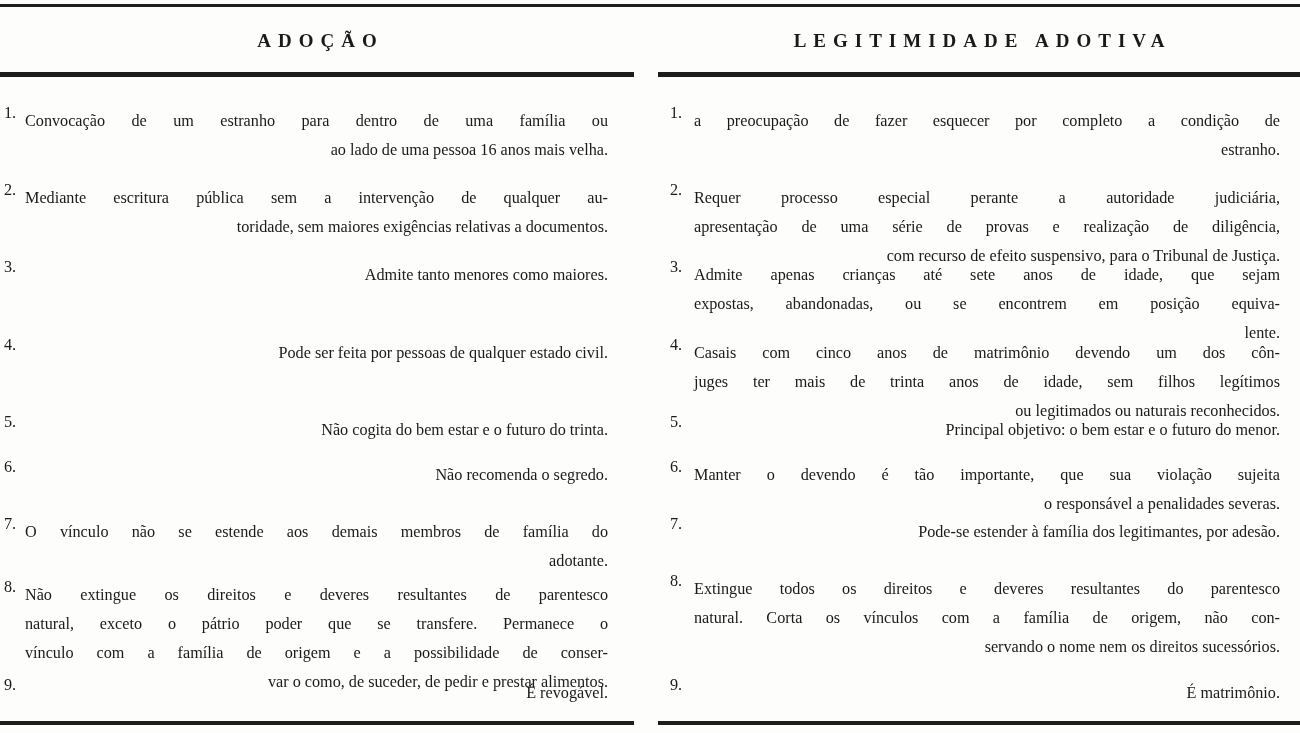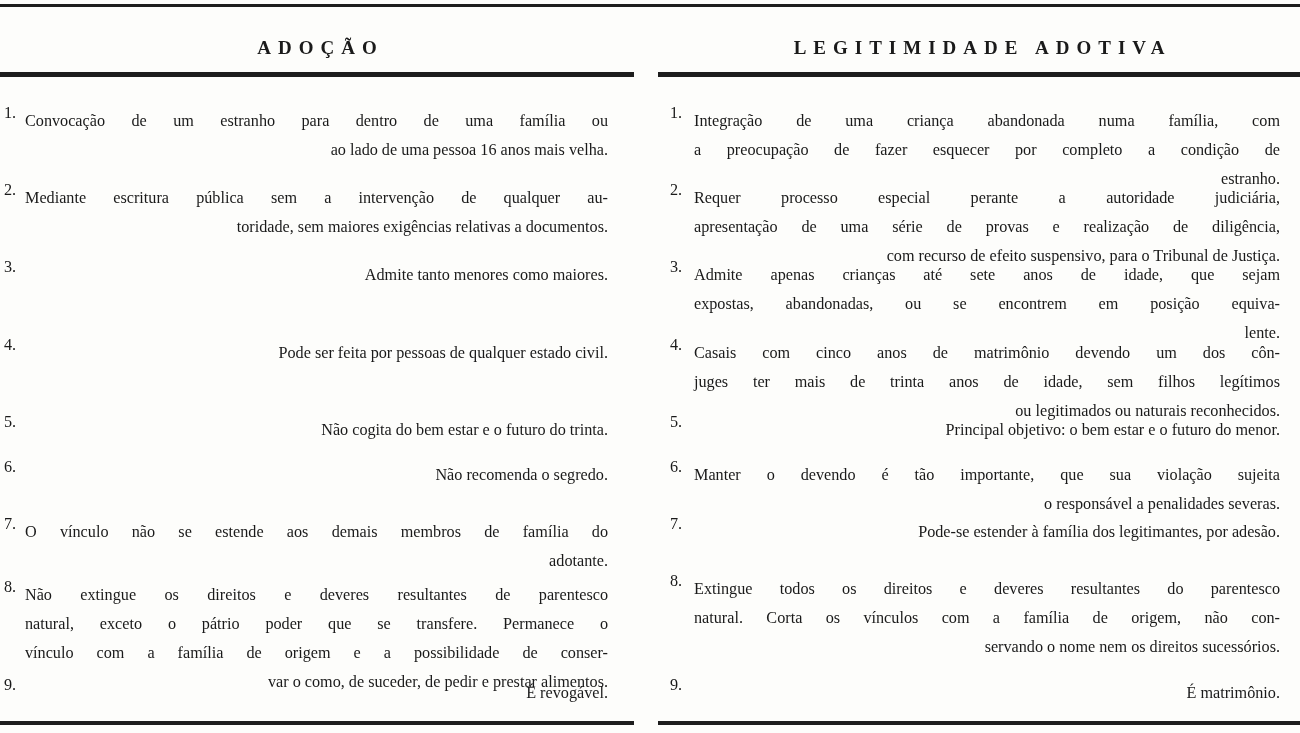--- a/index.html
+++ b/index.html
@@ -43,21 +43,21 @@
     height: 4px;
   }
   .rule-bottom-right {
     left: 658px; right: 0; top: 721px;
     height: 4px;
   }
 
   
   .col-header {
     position: absolute;
-    top: 37px;
+    top: 30px;
     font-size: 19px;
     font-weight: bold;
     letter-spacing: 7px;
     text-indent: 7px;
     text-align: center;
     white-space: nowrap;
   }
   .col-header.left  { left: 0;   width: 634px; }
   .col-header.right { left: 658px; width: 642px; }
 
@@ -176,21 +176,20 @@
         <span class="num">9.</span>
         <span class="body">
           <span class="line">É revogável.</span>
         </span>
       </div>
     </div>
   <div class="column right" id="col-right">
       <div class="item" style="top: 26px; left: 0px; right: 0px;">
         <span class="num">1.</span>
         <span class="body">
-          <span class="line just">Integração de uma criança abandonada numa família, com</span>
           <span class="line just">a preocupação de fazer esquecer por completo a condição de</span>
           <span class="line">estranho.</span>
         </span>
       </div>
       <div class="item" style="top: 103px; left: 0px; right: 0px;">
         <span class="num">2.</span>
         <span class="body">
           <span class="line just">Requer processo especial perante a autoridade judiciária,</span>
           <span class="line just">apresentação de uma série de provas e realização de diligência,</span>
           <span class="line">com recurso de efeito suspensivo, para o Tribunal de Justiça.</span>

